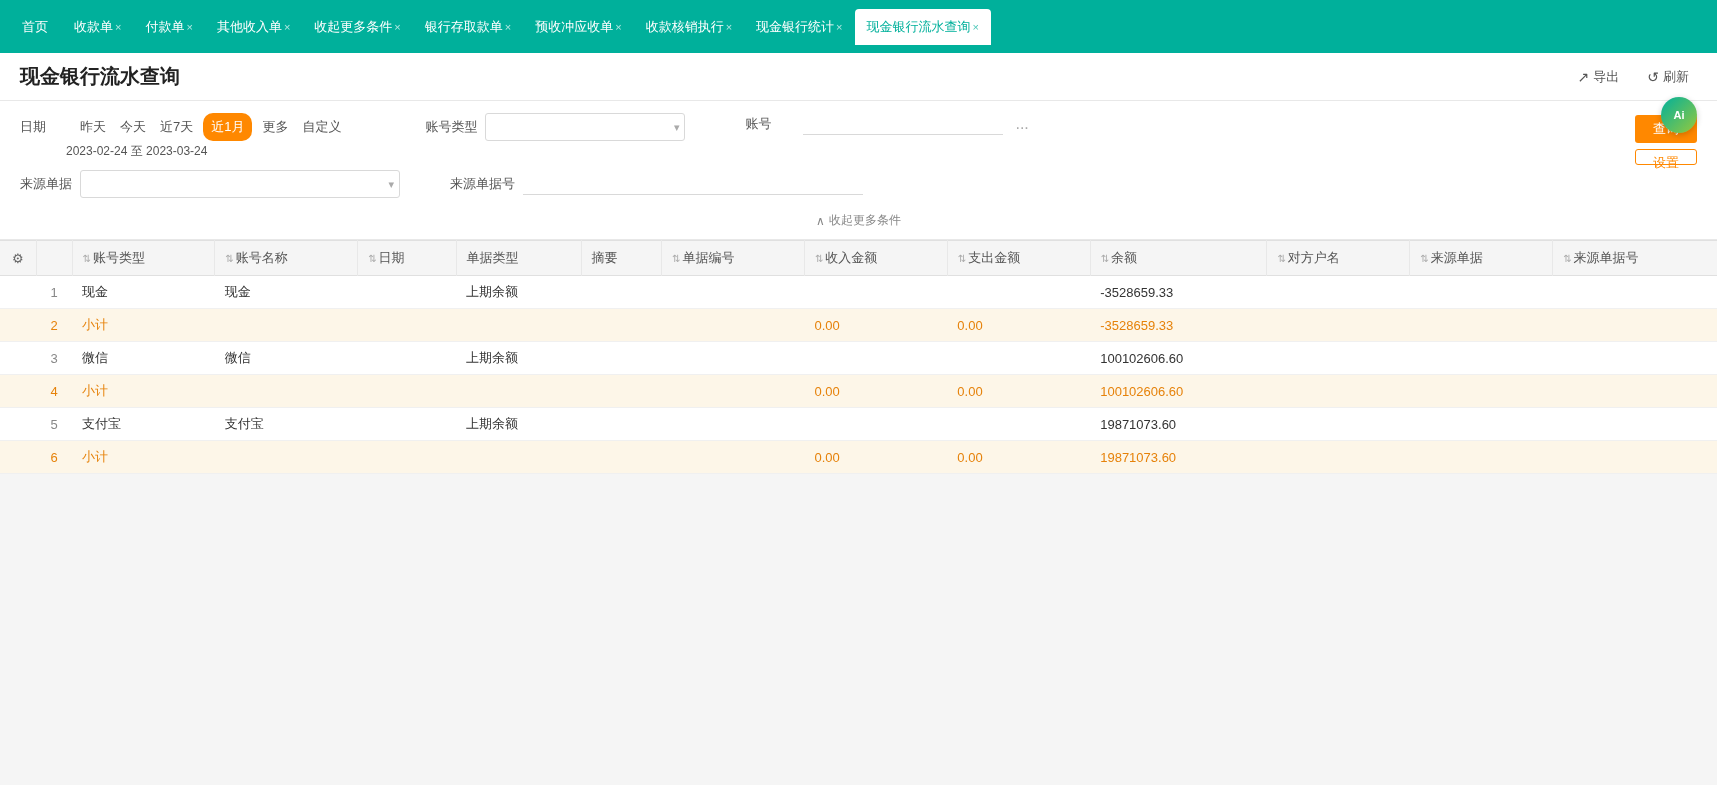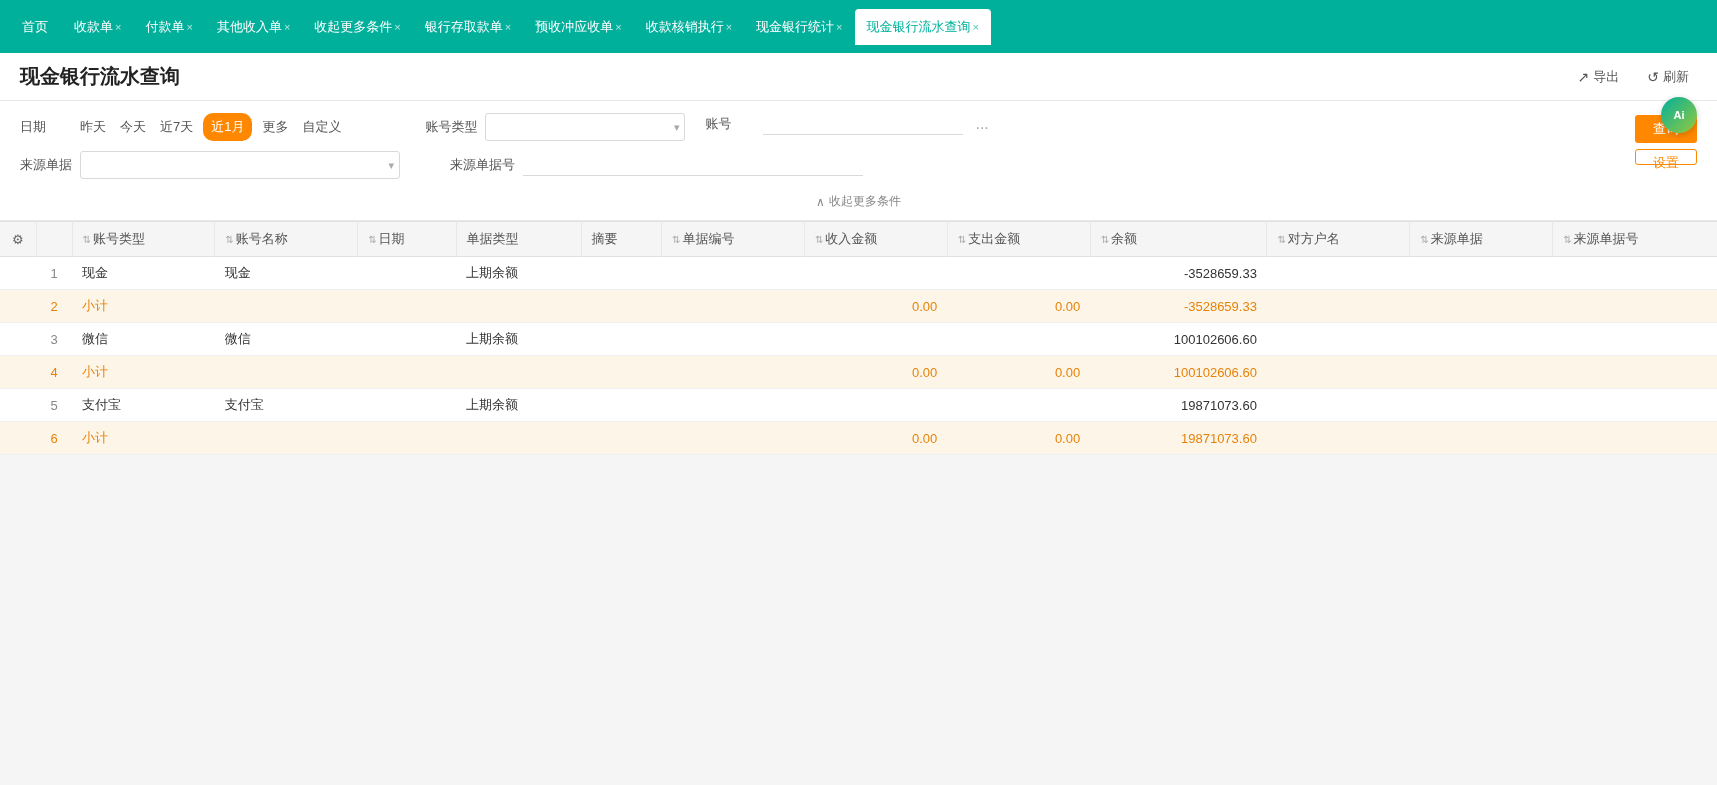--- a/index.html
+++ b/index.html
@@ -232,21 +232,21 @@
     }
     tbody tr { border-bottom: 1px solid #f0f0f0; }
     tbody td {
       padding: 7px 10px;
       color: #333;
       white-space: nowrap;
     }
     .row-num { color: #888; text-align: center; width: 30px; }
     .subtotal-row { background: #fdf6e8 !important; }
     .subtotal-row td { color: #e6820a; }
-    .amount-cell { text-align: right; }
+    .amount-cell { }
     .filter-group {
       display: flex;
       align-items: center;
       gap: 8px;
     }
     .filter-group-stacked {
       display: flex;
       flex-direction: column;
       gap: 2px;
     }
@@ -355,33 +355,36 @@
             <span class="filter-label">日期</span>
             <div class="date-options">
               <span class="date-opt">昨天</span>
               <span class="date-opt">今天</span>
               <span class="date-opt">近7天</span>
               <span class="date-opt active">近1月</span>
               <span class="date-opt">更多</span>
               <span class="date-opt">自定义</span>
             </div>
           </div>
+          <div style="padding-left:38px;">
+            <span class="date-range">2023-02-24 至 2023-03-24</span>
+          </div>
         </div>
 
         <div class="filter-group" style="margin-left:60px;">
           <span class="filter-label">账号类型</span>
           <div class="select-wrapper">
             <select class="filter-select">
               <option value=""></option>
             </select>
             <span class="chevron">▾</span>
           </div>
         </div>
 
-        <div class="filter-group" style="">
+        <div class="filter-group" style="margin-left:40px;">
           <span class="filter-label">账号</span>
           <input class="account-input" type="text" style="">
           <span class="more-dots">...</span>
         </div>
       </div>
 
       <div class="filter-row">
         <div class="filter-group">
           <span class="filter-label">来源单据</span>
           <div class="select-wrapper">

